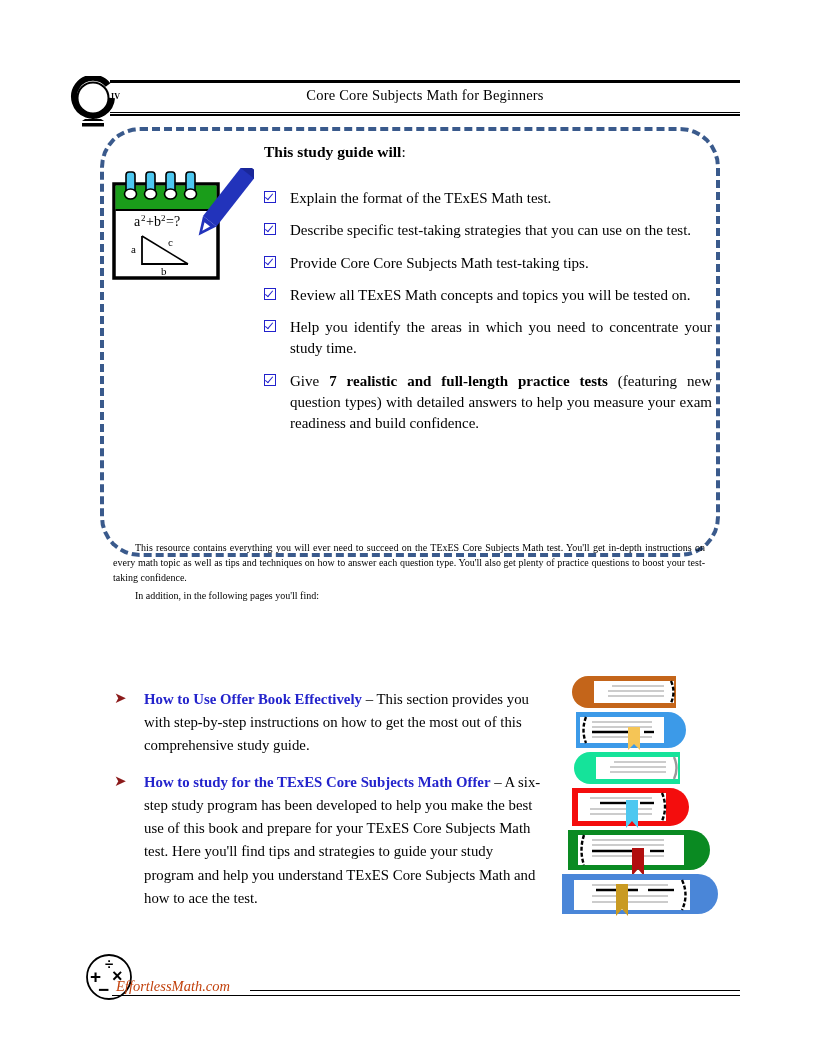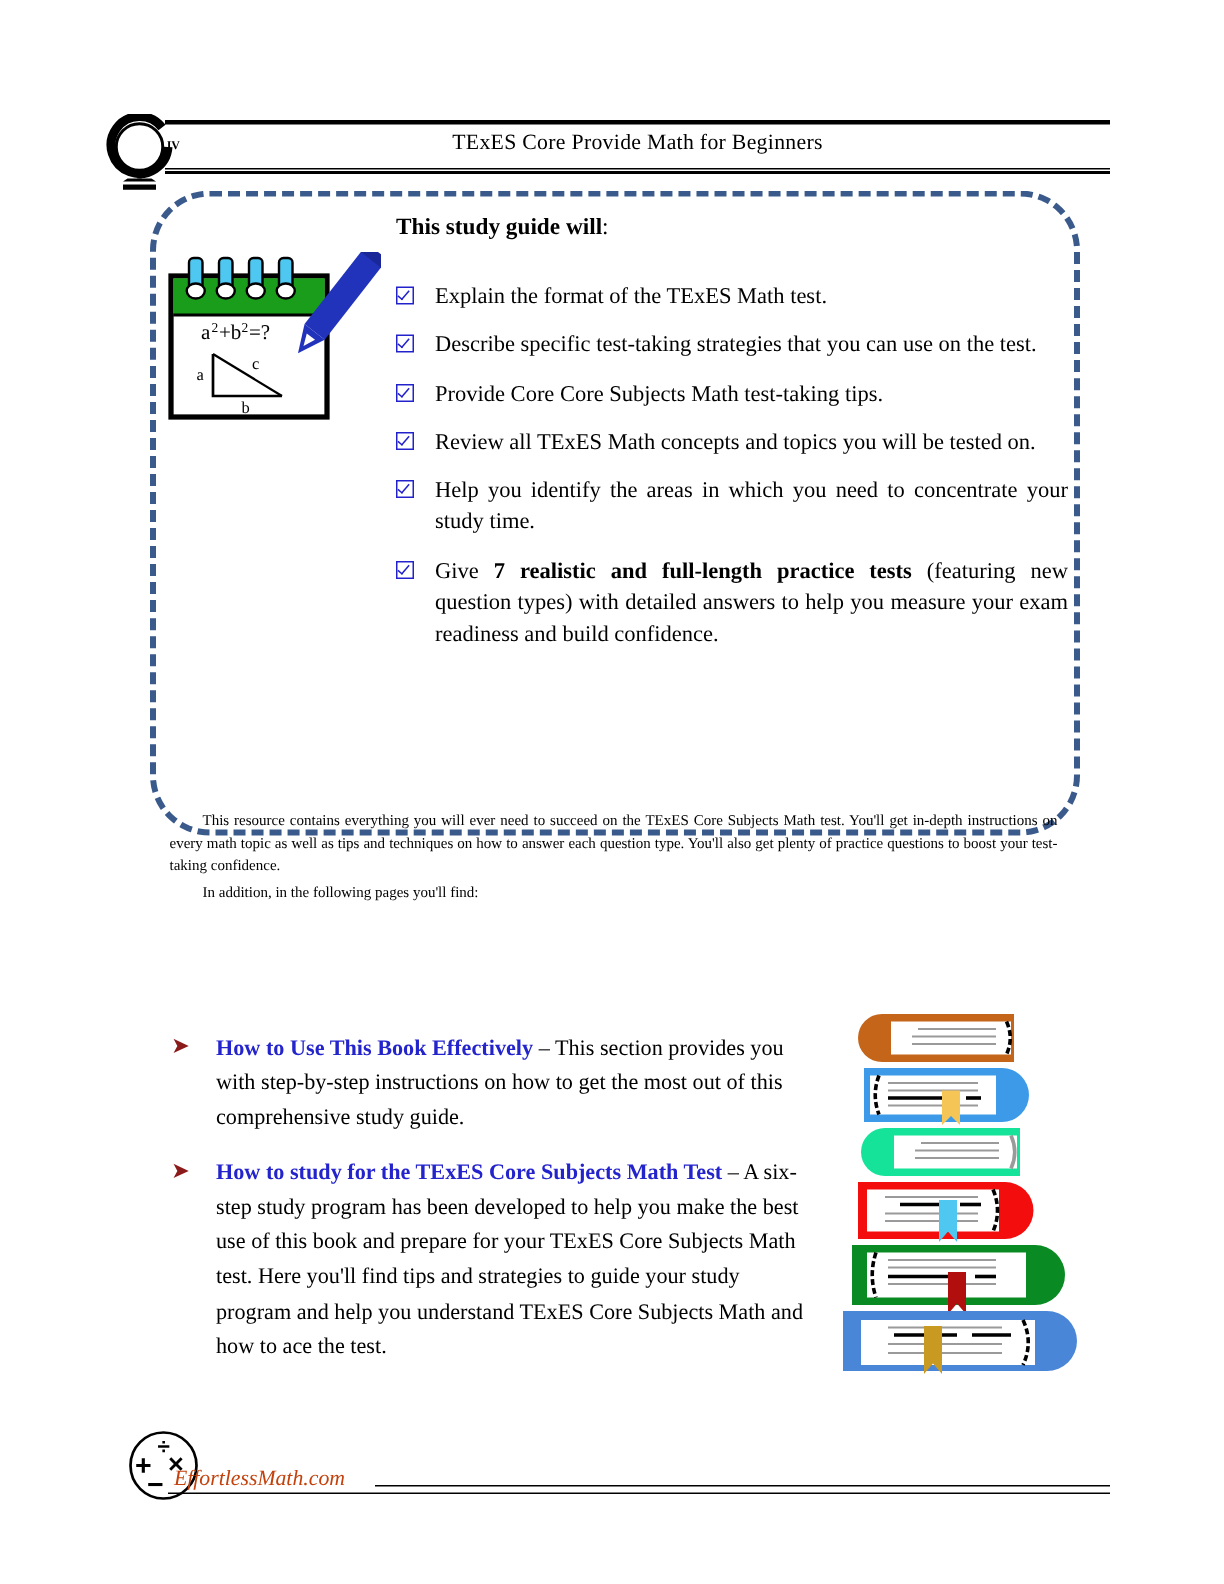--- a/index.html
+++ b/index.html
@@ -231,21 +231,21 @@
     top: 43px;
     width: 628px;
     border-top: 1.4px solid #000;
   }
 </style>
 </head>
 <body>
 
 <div class="header">
   <div class="header-rules-top"></div>
-  <div class="header-title">TExES Core Provide Math for Beginners</div>
+  <div class="header-title">Core Core Subjects Math for Beginners</div>
   <div class="header-rules-bottom"></div>
 
   <div class="globe">
     <svg width="56" height="52" viewBox="0 0 56 52">
       <path d="M40 9 A19 19 0 1 0 44 22" fill="none" stroke="#000" stroke-width="6"></path>
       <circle cx="25" cy="22" r="15.5" fill="#fff" stroke="#000" stroke-width="2"></circle>
       <path d="M25 37 L25 43" stroke="#000" stroke-width="3"></path>
       <path d="M17 43 L33 43 L36 45 L14 45 Z" fill="#000"></path>
       <rect x="14" y="47" width="22" height="3.5" fill="#000"></rect>
     </svg>
@@ -329,25 +329,25 @@
 </div>
 
 <div class="body-text">
   <p>This resource contains everything you will ever need to succeed on the TExES Core Subjects Math test. You'll get in-depth instructions on every math topic as well as tips and techniques on how to answer each question type. You'll also get plenty of practice questions to boost your test-taking confidence.</p>
   <p class="p2">In addition, in the following pages you'll find:</p>
 </div>
 
 <div class="arrow-list">
   <div class="arrow-item">
     <span class="arrow-icon">➤</span>
-    <span class="lk">How to Use This Book Effectively</span><span> – This section provides you with step-by-step instructions on how to get the most out of this comprehensive study guide.</span>
+    <span class="lk">How to Use Offer Book Effectively</span><span> – This section provides you with step-by-step instructions on how to get the most out of this comprehensive study guide.</span>
   </div>
   <div class="arrow-item">
     <span class="arrow-icon">➤</span>
-    <span class="lk">How to study for the TExES Core Subjects Math Test</span><span> – A six-step study program has been developed to help you make the best use of this book and prepare for your TExES Core Subjects Math test. Here you'll find tips and strategies to guide your study program and help you understand TExES Core Subjects Math and how to ace the test.</span>
+    <span class="lk">How to study for the TExES Core Subjects Math Offer</span><span> – A six-step study program has been developed to help you make the best use of this book and prepare for your TExES Core Subjects Math test. Here you'll find tips and strategies to guide your study program and help you understand TExES Core Subjects Math and how to ace the test.</span>
   </div>
 </div>
 
 <div class="books">
   <svg width="172" height="248" viewBox="0 0 172 248">
 
     <g>
       <path d="M40 4 H128 V36 H40 A16 16 0 0 1 40 4 Z" fill="#c4651a"></path>
       <rect x="46" y="9" width="80" height="22" fill="#ffffff"></rect>
       <g stroke="#9a9a9a" stroke-width="1.2">

